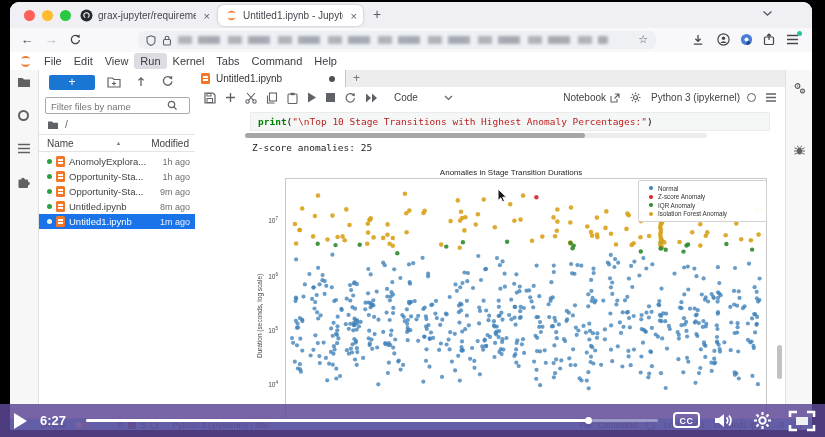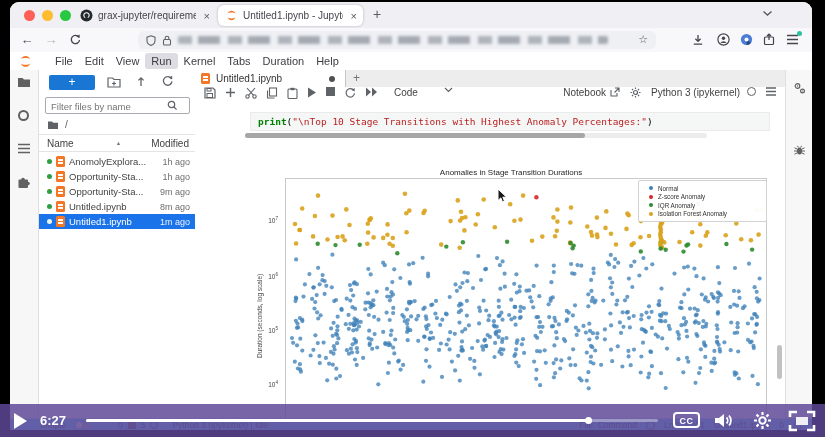--- a/index.html
+++ b/index.html
@@ -40,21 +40,21 @@
   .frow .nm{margin-left:4px;white-space:nowrap}
   .frow .mod{position:absolute;right:6px;color:#6e6e6e;font-size:9px}
   .frow.sel{background:#1a73e8;color:#fff}
   .frow.sel .mod{color:#eaf1ff}
   .gdot{width:5px;height:5px;border-radius:50%;background:#2e9e44;margin-left:8px;flex:none}
   .nbico{width:9px;height:11px;border-radius:1.5px;background:#f37726;margin-left:4px;flex:none;position:relative}
   .nbico:after{content:"";position:absolute;left:2px;top:3px;width:5px;height:1.5px;background:#fff;box-shadow:0 3px 0 #fff}
   .notebook{left:185px;top:0;width:590px;height:100%;background:#fff}
   .doctabs{left:0;top:0;width:100%;height:17px;background:#ededed;border-bottom:1px solid #c6c6c6}
   .doctab{left:0;top:0;height:17px;width:150px;background:#fff;border-right:1px solid #c6c6c6;display:flex;align-items:center}
-  .nbtool{left:0;top:17px;width:100%;height:21px;background:#fff;border-bottom:5px solid #be185d;display:flex;color:#5f6368}
+  .nbtool{left:0;top:17px;width:100%;height:21px;background:#fff;border-bottom:5px solid #be185d;display:flex;align-items:center;color:#5f6368}
   .tbtn{margin-left:9px;flex:none}
   .content{left:0;top:38px;width:590px;height:310px;background:#fff;overflow:hidden}
   .cell{left:55px;top:4px;width:520px;height:19px;background:#f5f6f6;border:1px solid #ebebeb;box-sizing:border-box}
   .code{font-family:"DejaVu Sans Mono","Liberation Mono",monospace;font-size:9.5px;line-height:17px;padding-left:7px;white-space:nowrap}
   .kw{color:#008000;font-weight:bold}.str{color:#ba2121}
   .outtxt{font-family:"DejaVu Sans Mono","Liberation Mono",monospace;font-size:9.5px;line-height:11.5px;color:#212121}
   .fig{left:55px;top:60px;width:522px;height:242px}
   .figtitle{width:100%;text-align:center;font-size:8px;color:#262626;top:0;left:0}
   .plot{left:35px;top:10px;width:482px;height:300px;border:1px solid #c9c9c9;border-bottom:none;box-sizing:border-box}
   .ytick{font-size:6.5px;color:#444;right:494px;width:26px;text-align:right}
@@ -175,27 +175,27 @@
     </div>
   </div>
 
   <div class="abs menubar flex">
     <span style="margin-left:8px">
       <svg width="15" height="14">
           <path d="M3 9.4c1.2 1.9 8 1.9 9.2 0-.7 2.3-2.6 3.4-4.6 3.4S3.7 11.7 3 9.4z" fill="#f37726"></path>
           <path d="M3 5.4c1.2-1.9 8-1.9 9.2 0C11.5 3.1 9.6 2 7.6 2S3.7 3.1 3 5.4z" fill="#f37726"></path>
         </svg>
     </span>
-    <span class="mitem" style="margin-left:16px">File</span>
+    <span class="mitem" style="margin-left:5px">File</span>
     <span class="mitem">Edit</span>
     <span class="mitem">View</span>
     <span class="mitem active">Run</span>
     <span class="mitem">Kernel</span>
     <span class="mitem">Tabs</span>
-    <span class="mitem">Duration</span>
+    <span class="mitem">Command</span>
     <span class="mitem">Help</span>
   </div>
 
   <div class="abs main">
 
     <div class="abs actbar" style="left:0">
       <div class="abs" style="left:7px;top:6px">
         <svg width="14" height="12">
             <path d="M1 2h4.5L7 3.5h6V11H1z" fill="#616161"></path>
           </svg>
@@ -388,20 +388,21 @@
       <div class="abs content">
         <div class="abs cell">
           <div class="code"><span class="kw">print</span><span>(</span><span class="str">"\nTop 10 Stage Transitions with Highest Anomaly Percentages:"</span><span>)</span></div>
         </div>
 
         <div class="abs" style="left:50px;top:25px;width:462px;height:5px;background:#ececec;border-radius:3px">
           <div style="width:340px;height:5px;background:#a6a6a6;border-radius:3px"></div>
         </div>
 
         <div class="abs outtxt" style="left:57px;top:34px">
+          <div>Z-score anomalies: 25</div>
         </div>
 
         <div class="abs fig">
           <div class="abs figtitle">Anomalies in Stage Transition Durations</div>
           <div class="abs ylab">Duration (seconds, log scale)</div>
 
           <div class="abs ytick" style="top:48px"><span>10</span><sup style="font-size:4.5px">7</sup></div>
           <div class="abs ytick" style="top:104px"><span>10</span><sup style="font-size:4.5px">6</sup></div>
           <div class="abs ytick" style="top:158px"><span>10</span><sup style="font-size:4.5px">5</sup></div>
           <div class="abs ytick" style="top:212px"><span>10</span><sup style="font-size:4.5px">4</sup></div>

